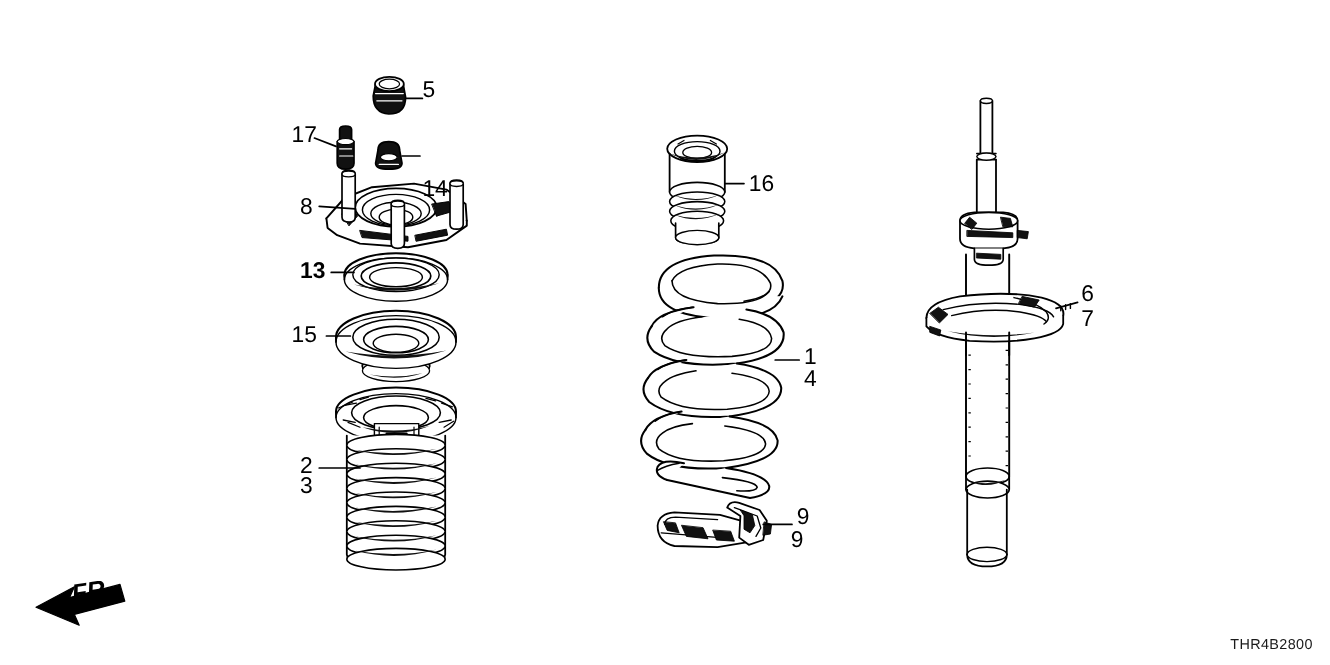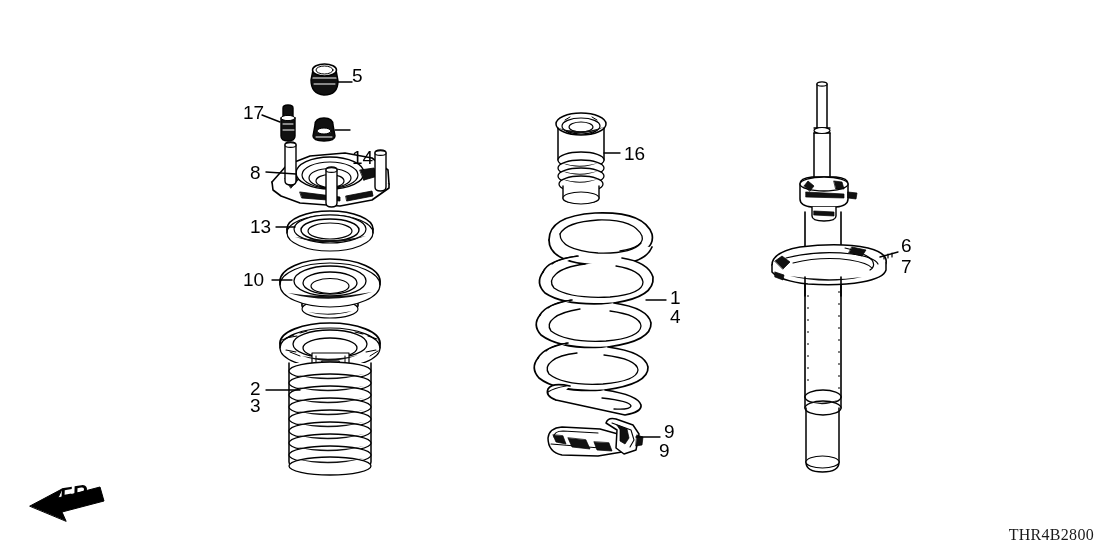--- a/index.html
+++ b/index.html
@@ -29,22 +29,22 @@
     font-size: 19px;
     color: #000000;
     line-height: 1;
     white-space: nowrap;
     user-select: none;
   }
   .diagram-code {
     position: absolute;
     right: 14px;
     bottom: 10px;
-    font-family: Liberation Serif, serif;
-    font-size: 16px;
+    font-family: Liberation Sans, sans-serif;
+    font-size: 12px;
     letter-spacing: 0.3px;
     color: #1a1a1a;
   }
   .fr-label {
     position: absolute;
     left: 60px;
     top: 484px;
     font-family: "Liberation Sans", sans-serif;
     font-size: 21px;
     font-weight: bold;
@@ -310,22 +310,22 @@
       </g>
     </g>
   </svg>
 
   <div class="fr-label">FR.</div>
 
   <div class="callout" style="left:352px;  top:66px;">5</div>
   <div class="callout" style="left:243px;  top:103px;">17</div>
   <div class="callout" style="left:352px;  top:120px;margin-top:28px;">14</div>
   <div class="callout" style="left:250px;  top:163px;">8</div>
-  <div class="callout" style="left:250px;  top:217px;">13</div>
-  <div class="callout" style="left:243px;  top:270px;">10</div>
+  <div class="callout" style="left:250px;  top:217px;font-weight:bold;">13</div>
+  <div class="callout" style="left:243px;  top:270px;">15</div>
   <div class="callout" style="left:250px;  top:379px;">2</div>
   <div class="callout" style="left:250px;  top:396px;">3</div>
   <div class="callout" style="left:624px;  top:144px;">16</div>
   <div class="callout" style="left:670px;  top:288px;">1</div>
   <div class="callout" style="left:670px;  top:307px;">4</div>
   <div class="callout" style="left:664px;  top:422px;">9</div>
   <div class="callout" style="left:659px;  top:441px;">9</div>
   <div class="callout" style="left:901px;  top:236px;">6</div>
   <div class="callout" style="left:901px;  top:257px;">7</div>
 

